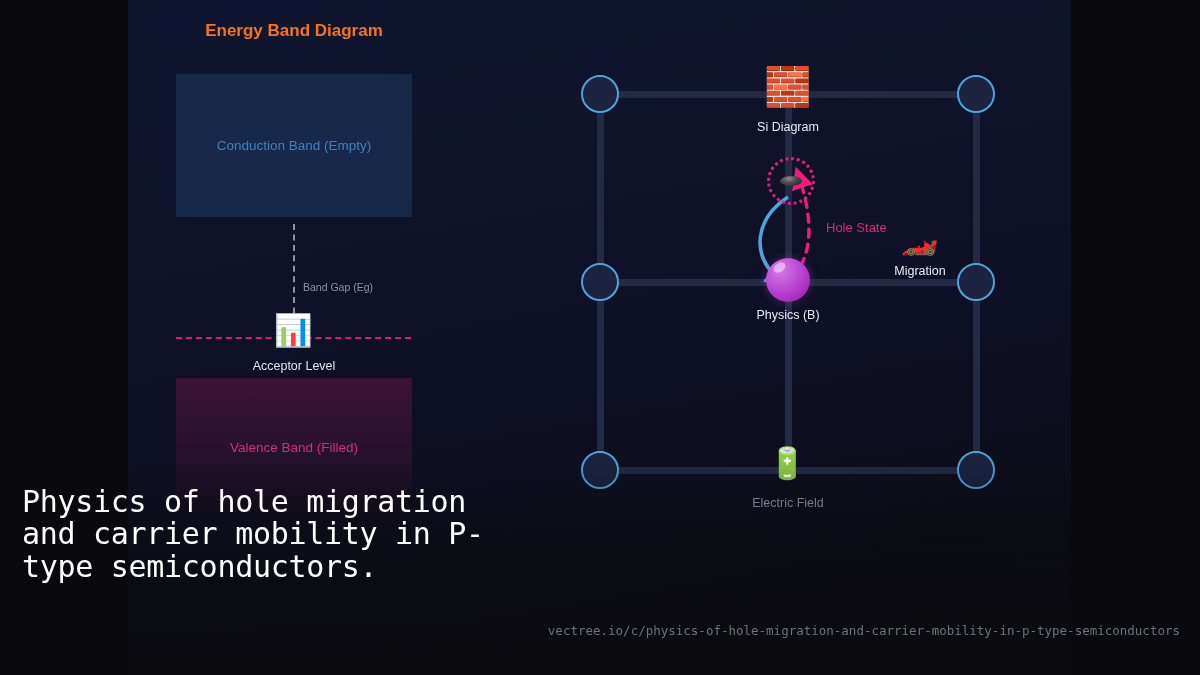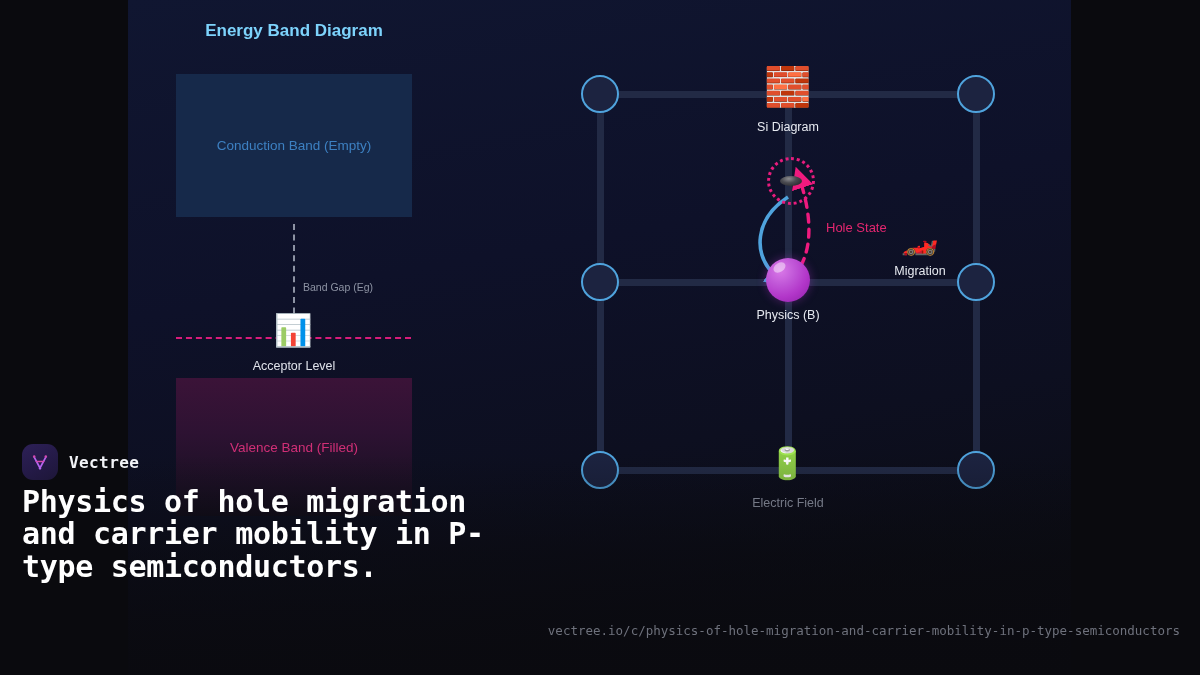--- a/index.html
+++ b/index.html
@@ -42,21 +42,21 @@
     height: 220px;
     background: linear-gradient(180deg, rgba(10,10,15,0) 0%, rgba(10,10,15,0.55) 45%, rgba(10,10,15,0.94) 100%);
     pointer-events: none;
   }
 
   
   .sec-title {
     position: absolute;
     font-size: 17px;
     font-weight: bold;
-    color: #7dd3fc;
+    color: #f97316;
     text-align: center;
     white-space: nowrap;
   }
   #title-left  { left: 139px; top: 21px; width: 310px; }
   #title-right { left: 608px; top: 21px; width: 360px; }
 
   
   .band-box {
     position: absolute;
     left: 176px;
@@ -258,21 +258,21 @@
     color: #f2f3f7;
     letter-spacing: 0.4px;
   }
   #headline {
     position: absolute;
     left: 22px;
     top: 486px;
     width: 470px;
     font-family: "DejaVu Sans Mono", monospace;
     font-size: 30px;
-    font-weight: bold;
+    font-weight: normal;
     line-height: 1.08;
     color: #ffffff;
     letter-spacing: -0.3px;
   }
   #footer-url {
     position: absolute;
     left: 470px;
     top: 623px;
     width: 710px;
     text-align: right;
@@ -351,30 +351,18 @@
 
     <div id="acceptor-node" style="left:228px; top:230px;"></div>
     <div class="lat-cap" style="left:228px; top:258px;">Physics (B)</div>
 
     <div class="lat-emoji" style="left:228px; top:398px; font-size:31px;">🔋</div>
     <div class="lat-cap dim" style="left:228px; top:446px;">Electric Field</div>
   </div>
 
   <div class="panel-fade"></div>
 
-  <div id="brand-row">
-    <div id="brand-logo">
-      <svg width="22" height="22" viewBox="0 0 22 22" aria-hidden="true">
-        <path d="M5.2 6.2 L11 17 L16.8 6.2" stroke="#b464f0" stroke-width="1.7" fill="none" stroke-linecap="round" stroke-linejoin="round"></path>
-        <path d="M7.3 10.6 L14.7 10.6" stroke="#d24ab0" stroke-width="1.5" stroke-linecap="round"></path>
-        <circle cx="5.2" cy="5.6" r="1.25" fill="#d24ab0"></circle>
-        <circle cx="16.8" cy="5.6" r="1.25" fill="#d24ab0"></circle>
-        <circle cx="11" cy="17.4" r="1.2" fill="#b464f0"></circle>
-      </svg>
-    </div>
-    <div id="brand-name">Vectree</div>
-  </div>
 
   <div id="headline">Physics of hole migration and carrier mobility in P-type semiconductors.</div>
 
   <div id="footer-url">vectree.io/c/physics-of-hole-migration-and-carrier-mobility-in-p-type-semiconductors</div>
 
 </div>
 
 </body></html>

